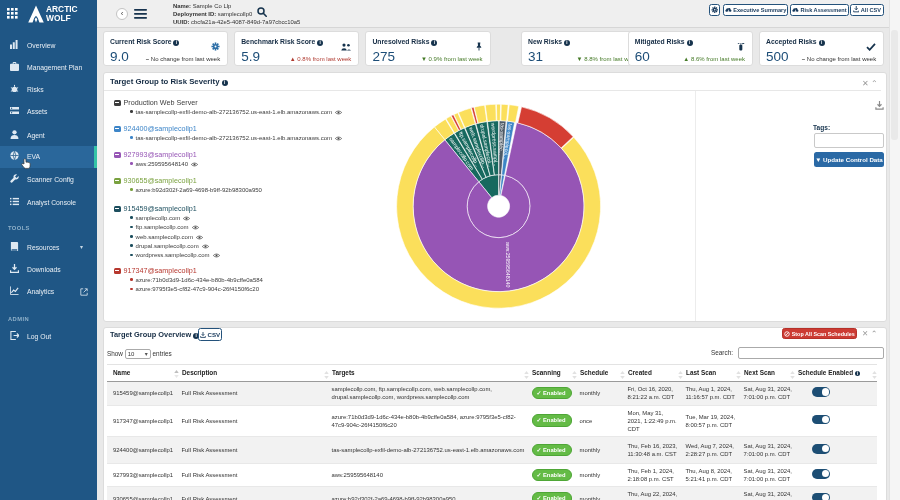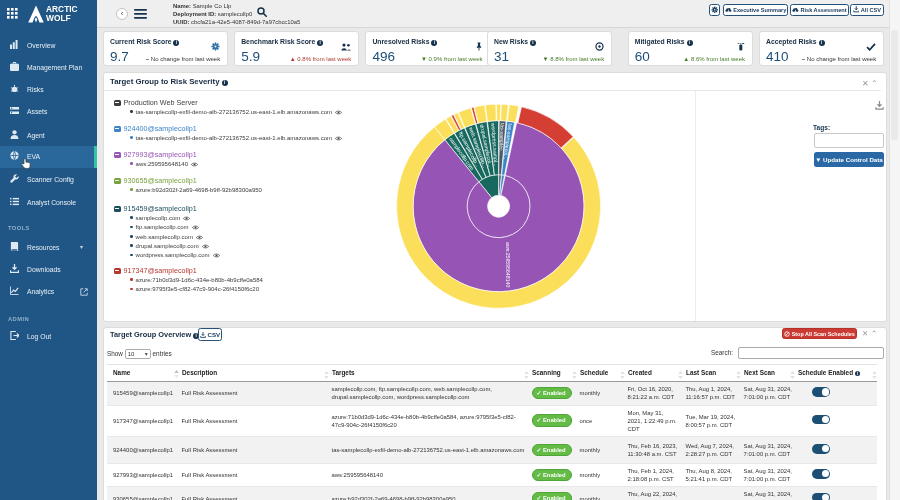--- a/index.html
+++ b/index.html
@@ -223,21 +223,21 @@
             <line x1="0.6" y1="6" x2="3" y2="6"></line>
             <line x1="9" y1="6" x2="11.4" y2="6"></line>
             <line x1="2.2" y1="2.2" x2="3.9" y2="3.9"></line>
             <line x1="8.1" y1="8.1" x2="9.8" y2="9.8"></line>
             <line x1="2.2" y1="9.8" x2="3.9" y2="8.1"></line>
             <line x1="8.1" y1="3.9" x2="9.8" y2="2.2"></line>
           </g>
           <circle cx="6" cy="6" r="1.3" fill="#ffffff"></circle>
         </g>
       </svg></div>
-<div class="stat-num">9.7</div>
+<div class="stat-num">9.0</div>
 <div class="stat-delta"><span style="color:#222;font-weight:bold;">–</span> <span style="color:#333;">No change from last week</span></div>
   </div>
 <div class="card" style="left:234.2px;top:31px;width:125.2px;height:35px;">
 <div class="stat-title">Benchmark Risk Score <i class="ico-i">i</i></div>
 <div class="abs" style="right:7px;top:5px;"><svg width="10" height="8" viewBox="0 0 12 9">
         <g fill="#16334d">
           <circle cx="3.6" cy="2.2" r="1.9"></circle>
           <path d="M.3 8.8 A3.4 3.4 0 0 1 7 8.8 Z"></path>
           <circle cx="8.9" cy="2.4" r="1.6"></circle>
           <path d="M7.2 8.8 A2.9 2.9 0 0 1 11.9 8.8 Z"></path>
@@ -247,24 +247,24 @@
 <div class="stat-delta"><span style="color:#b03a30;">▲ 0.8% from last week</span></div>
   </div>
 <div class="card" style="left:365.4px;top:31px;width:125.2px;height:35px;">
 <div class="stat-title">Unresolved Risks <i class="ico-i">i</i></div>
 <div class="abs" style="right:7px;top:5px;"><svg width="8" height="9" viewBox="0 0 9 10">
         <g fill="#16334d">
           <path d="M3 .5 L6 .5 L5.6 4 L7 5.5 L7 6.5 L2 6.5 L2 5.5 L3.4 4 Z"></path>
           <rect x="4" y="6.5" width="1" height="3"></rect>
         </g>
       </svg></div>
-<div class="stat-num">496</div>
+<div class="stat-num">275</div>
 <div class="stat-delta"><span style="color:#457a27;">▼ 0.9% from last week</span></div>
   </div>
-<div class="card" style="left:487px;top:31px;width:125.2px;height:35px;">
+<div class="card" style="left:521px;top:31px;width:125.2px;height:35px;">
 <div class="stat-title">New Risks <i class="ico-i">i</i></div>
 <div class="abs" style="right:7px;top:5px;"><svg width="9" height="9" viewBox="0 0 10 10">
         <circle cx="5" cy="5" r="3.9" fill="none" stroke="#16334d" stroke-width="1.4"></circle>
         <circle cx="5" cy="5" r="1.3" fill="#16334d"></circle>
       </svg></div>
 <div class="stat-num">31</div>
 <div class="stat-delta"><span style="color:#457a27;">▼ 8.8% from last week</span></div>
   </div>
 <div class="card" style="left:627.8px;top:31px;width:125.2px;height:35px;">
 <div class="stat-title">Mitigated Risks <i class="ico-i">i</i></div>
@@ -277,21 +277,21 @@
         </g>
       </svg></div>
 <div class="stat-num">60</div>
 <div class="stat-delta"><span style="color:#457a27;">▲ 8.6% from last week</span></div>
   </div>
 <div class="card" style="left:759.0px;top:31px;width:125.2px;height:35px;">
 <div class="stat-title">Accepted Risks <i class="ico-i">i</i></div>
 <div class="abs" style="right:7px;top:5px;"><svg width="10" height="8" viewBox="0 0 11 9">
         <path d="M1 4.6 L4 7.6 L10 1" stroke="#16334d" stroke-width="2" fill="none"></path>
       </svg></div>
-<div class="stat-num">410</div>
+<div class="stat-num">500</div>
 <div class="stat-delta"><span style="color:#222;font-weight:bold;">–</span> <span style="color:#333;">No change from last week</span></div>
   </div>
 
 <div class="card" style="left:103px;top:72px;width:784px;height:250px;"></div>
 <div class="abs" style="left:110px;top:77px;font-size:7.8px;font-weight:bold;color:#152c44;">Target Group to Risk Severity <i class="ico-i">i</i></div>
 <div class="abs" style="left:862px;top:79px;color:#9a9a9a;font-size:8px;">✕</div>
 <div class="abs" style="left:871px;top:79px;color:#9a9a9a;font-size:8px;">⌃</div>
 <div class="abs" style="left:104px;top:90px;width:777px;height:1px;background:#e7e7e7;"></div>
 
 <div class="grp" style="left:114px;top:98px;color:#3c3c3c;"><span class="box-ico" style="background:#3c3c3c;"></span>Production Web Server</div>

